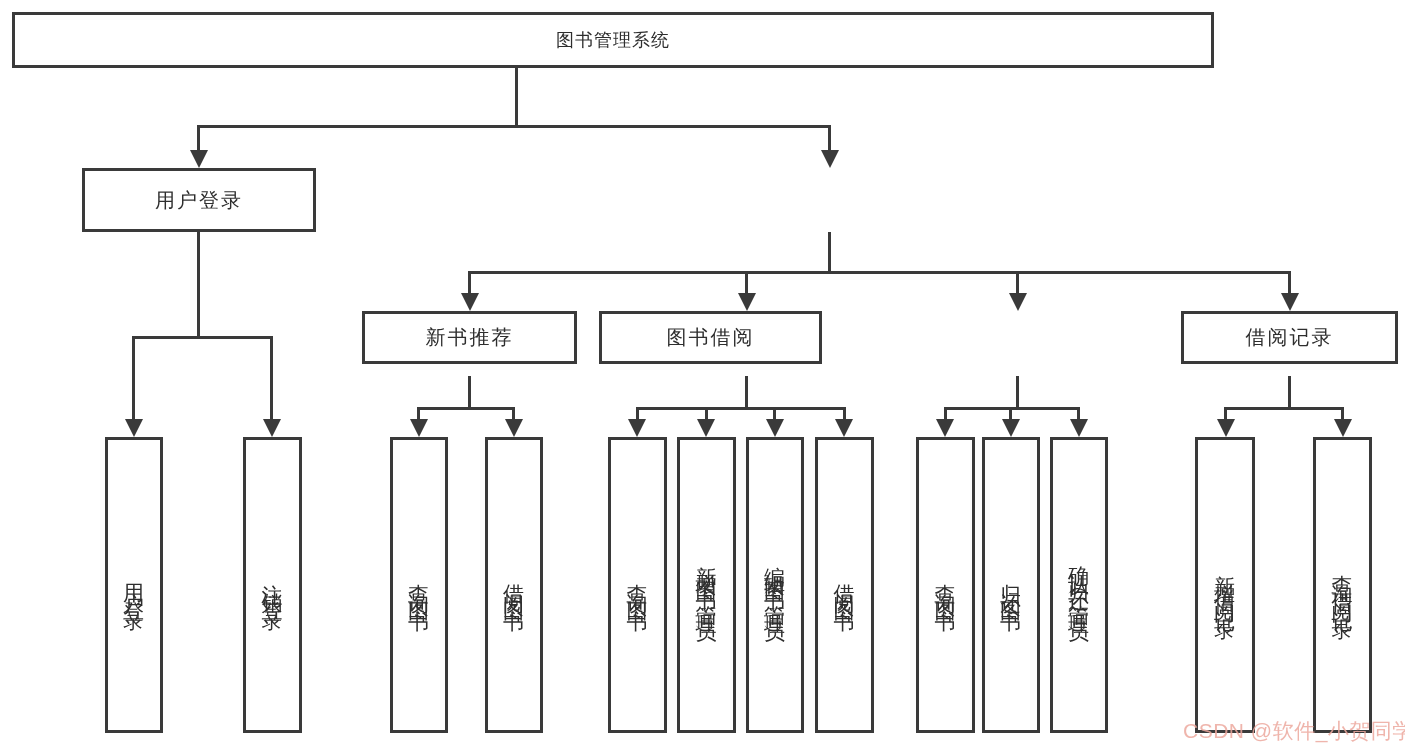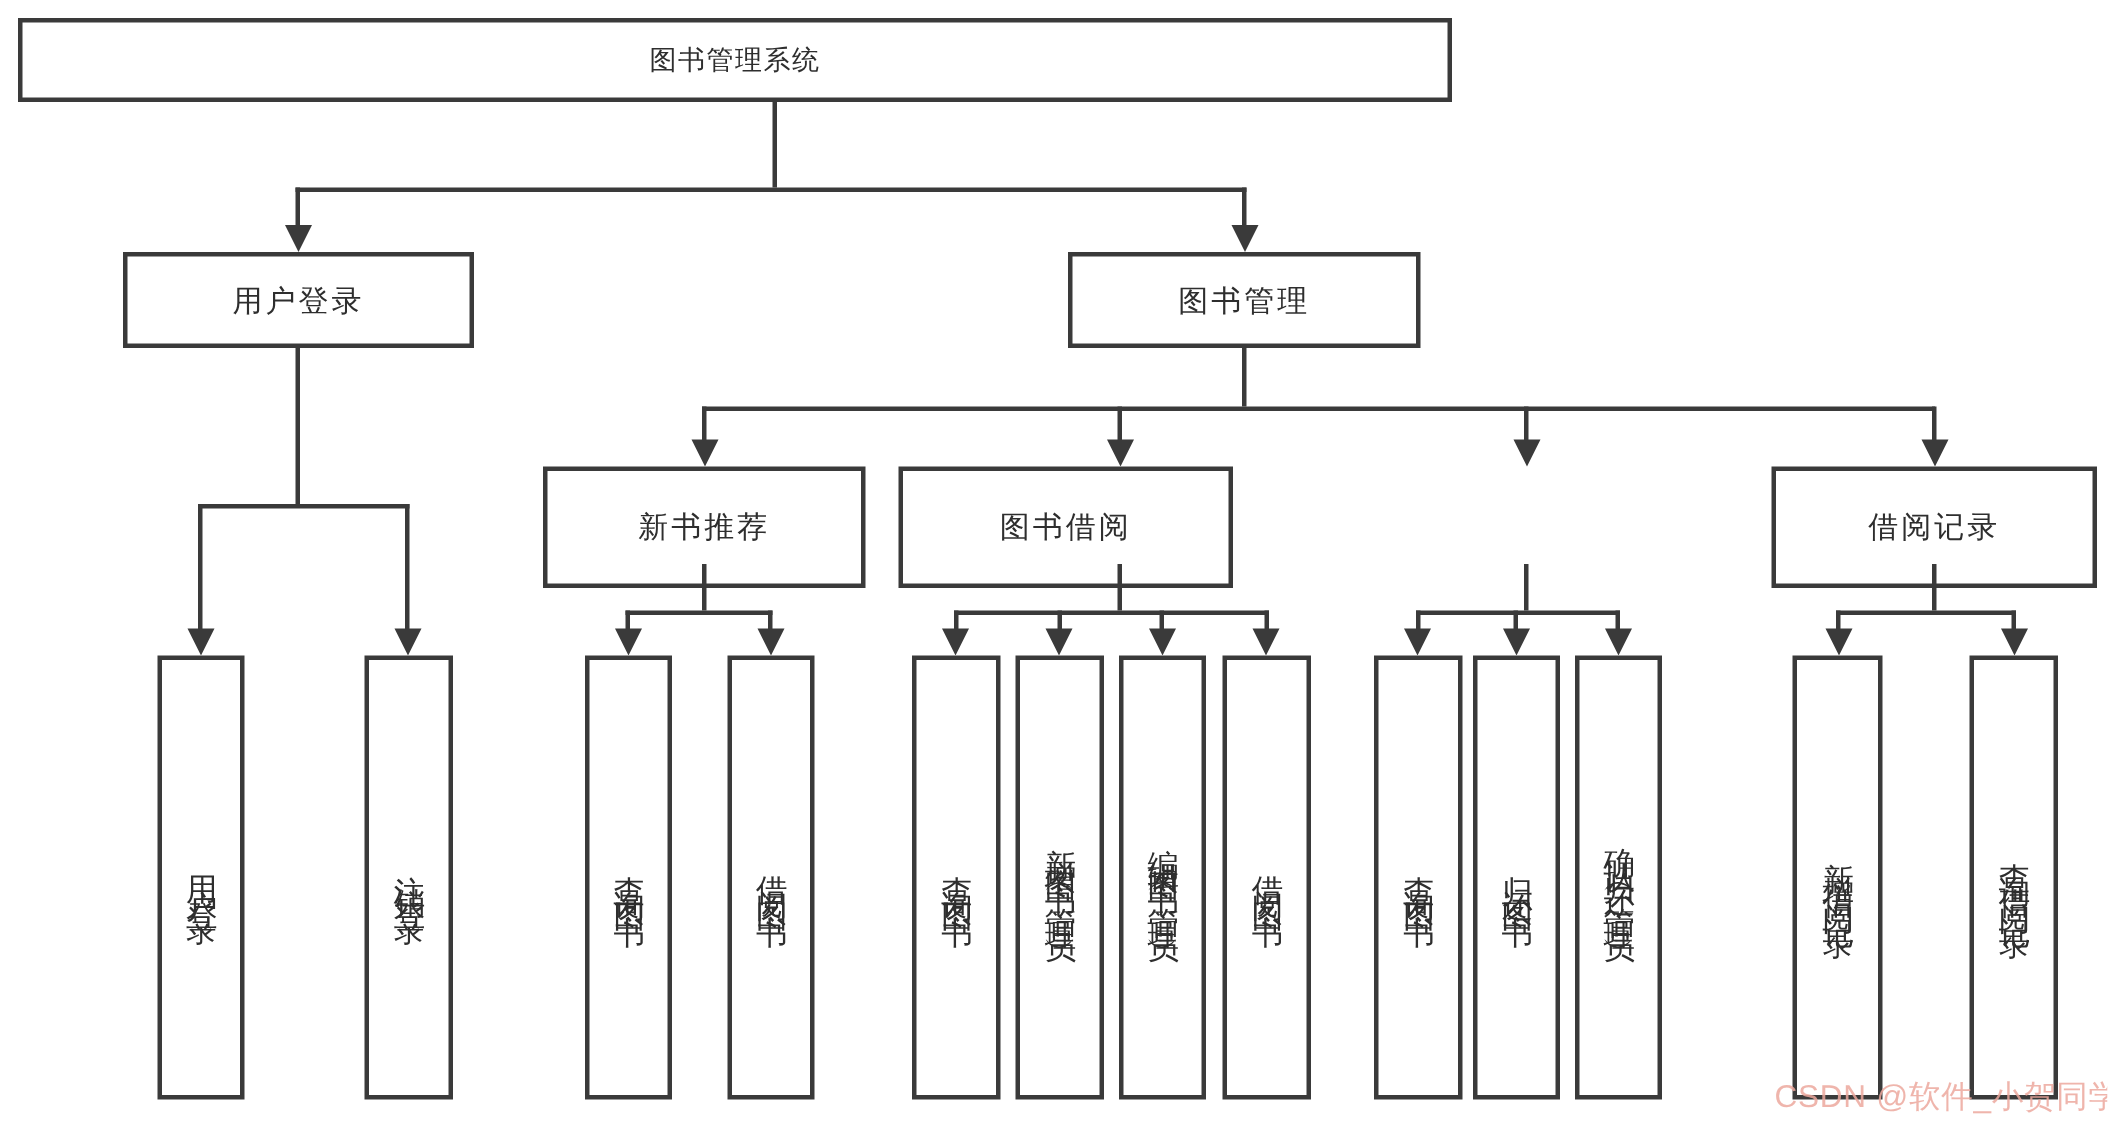--- a/index.html
+++ b/index.html
@@ -12,25 +12,25 @@
     overflow:hidden;
   }
   .box{
     position:absolute;
     box-sizing:border-box;
     border:3px solid #3a3a3a;
     background:#ffffff;
     display:flex;align-items:center;justify-content:center;
     text-align:center;
   }
-  .root{left:12px;top:12px;width:956px;height:56px;font-size:18px;letter-spacing:1px;}
+  .root{left:12px;top:12px;width:1202px;height:56px;font-size:18px;letter-spacing:1px;}
   .lvl{font-size:20px;letter-spacing:2px;}
   .n2a{left:82px;top:168px;width:234px;height:64px;}
   .n2b{left:712px;top:168px;width:235px;height:64px;}
-  .n3{top:311px;height:81px;}
+  .n3{top:311px;height:53px;}
   .n3a{left:362px;width:215px;}
   .n3b{left:599px;width:223px;}
   .n3c{left:909px;width:217px;}
   .n3d{left:1181px;width:217px;}
   .leaf{
     position:absolute;top:437px;height:296px;
     box-sizing:border-box;border:3px solid #3a3a3a;background:#fff;
     display:flex;align-items:center;justify-content:center;
     writing-mode:vertical-lr;text-orientation:mixed;
     font-size:21px;letter-spacing:9px;line-height:1.0;
@@ -58,21 +58,20 @@
   <div class="box root">图书管理系统</div>
 
   <div class="vline" style="left:515px;top:68px;height:57px;"></div>
   <div class="hline" style="left:197px;top:125px;width:634px;"></div>
   <div class="vline" style="left:197px;top:125px;height:26px;"></div>
   <div class="arr" style="left:190px;top:150px;"></div>
   <div class="vline" style="left:828px;top:125px;height:26px;"></div>
   <div class="arr" style="left:821px;top:150px;"></div>
 
   <div class="box lvl n2a">用户登录</div>
-  <div class="box lvl n2b">图书管理</div>
 
   <div class="vline" style="left:197px;top:232px;height:104px;"></div>
   <div class="hline" style="left:132px;top:336px;width:141px;"></div>
   <div class="vline" style="left:132px;top:336px;height:84px;"></div>
   <div class="arr" style="left:125px;top:419px;"></div>
   <div class="vline" style="left:270px;top:336px;height:84px;"></div>
   <div class="arr" style="left:263px;top:419px;"></div>
 
   <div class="vline" style="left:828px;top:232px;height:39px;"></div>
   <div class="hline" style="left:468px;top:271px;width:822px;"></div>

